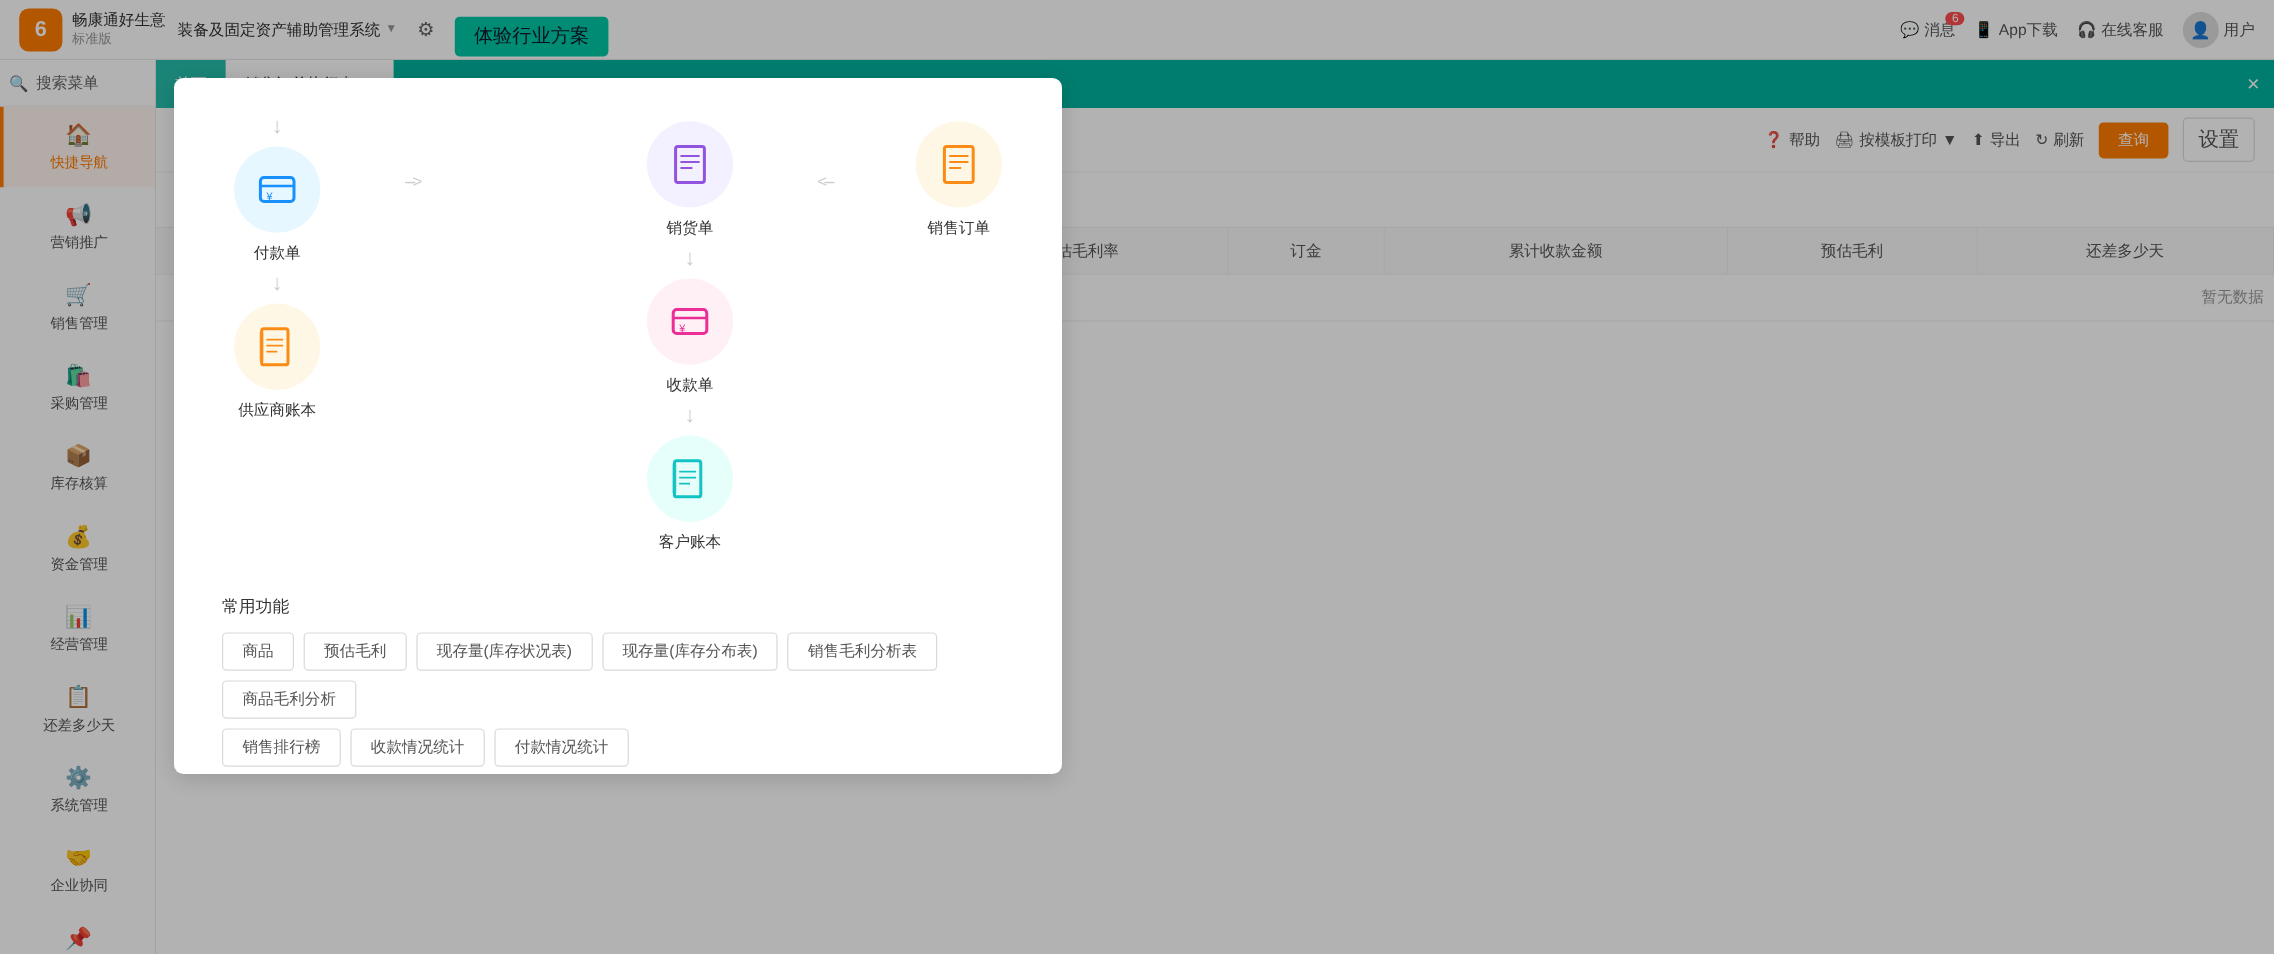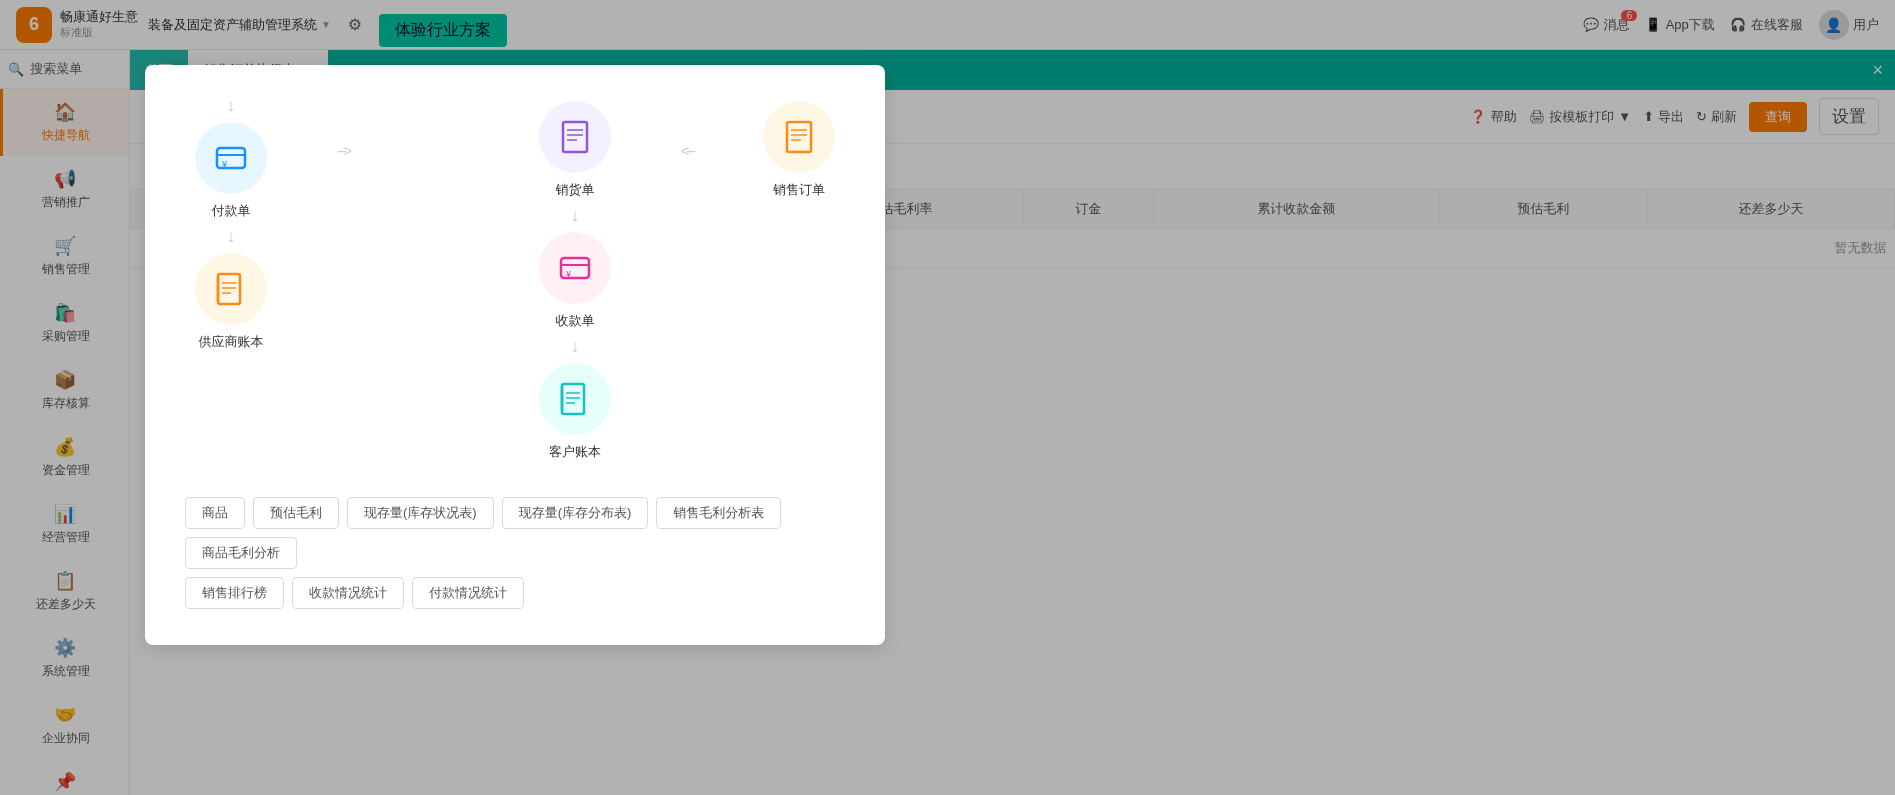--- a/index.html
+++ b/index.html
@@ -467,20 +467,21 @@
                     <line x1="10" y1="21" x2="20" y2="21" stroke="#fa8c16" stroke-width="1.5"></line>
                   </svg>
               </div>
               <span class="flow-label">销售订单</span>
             </div>
           </div>
         </div>
       </div>
 
       <div class="common-func">
+        <div class="common-func-title">常用功能</div>
         <div class="func-buttons">
           <button class="func-btn">商品</button>
           <button class="func-btn">预估毛利</button>
           <button class="func-btn">现存量(库存状况表)</button>
           <button class="func-btn">现存量(库存分布表)</button>
           <button class="func-btn">销售毛利分析表</button>
           <button class="func-btn">商品毛利分析</button>
         </div>
         <div class="func-buttons" style="margin-top:8px;">
           <button class="func-btn">销售排行榜</button>

